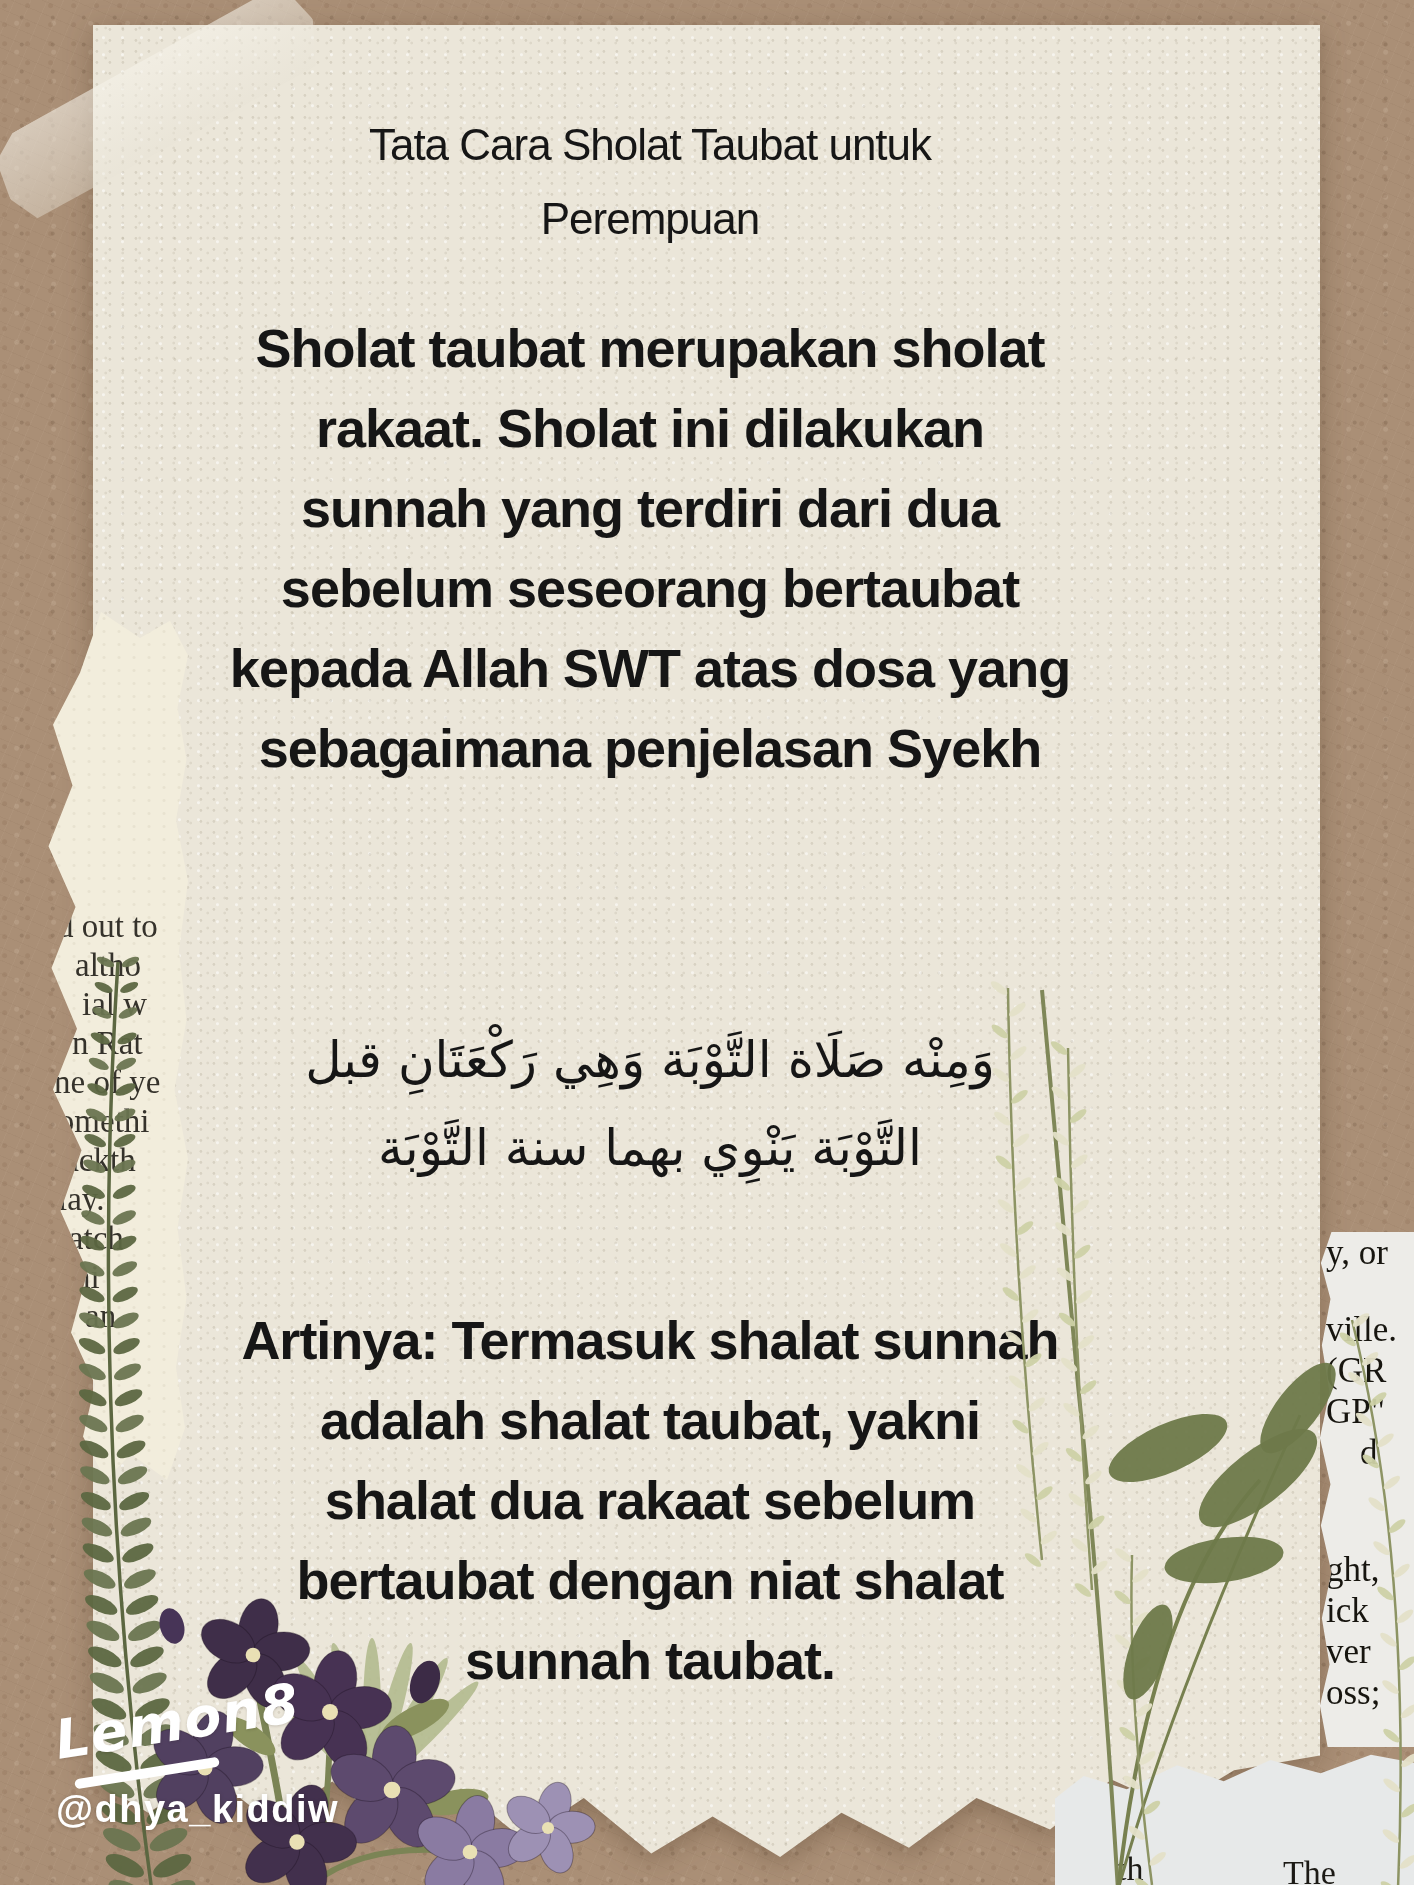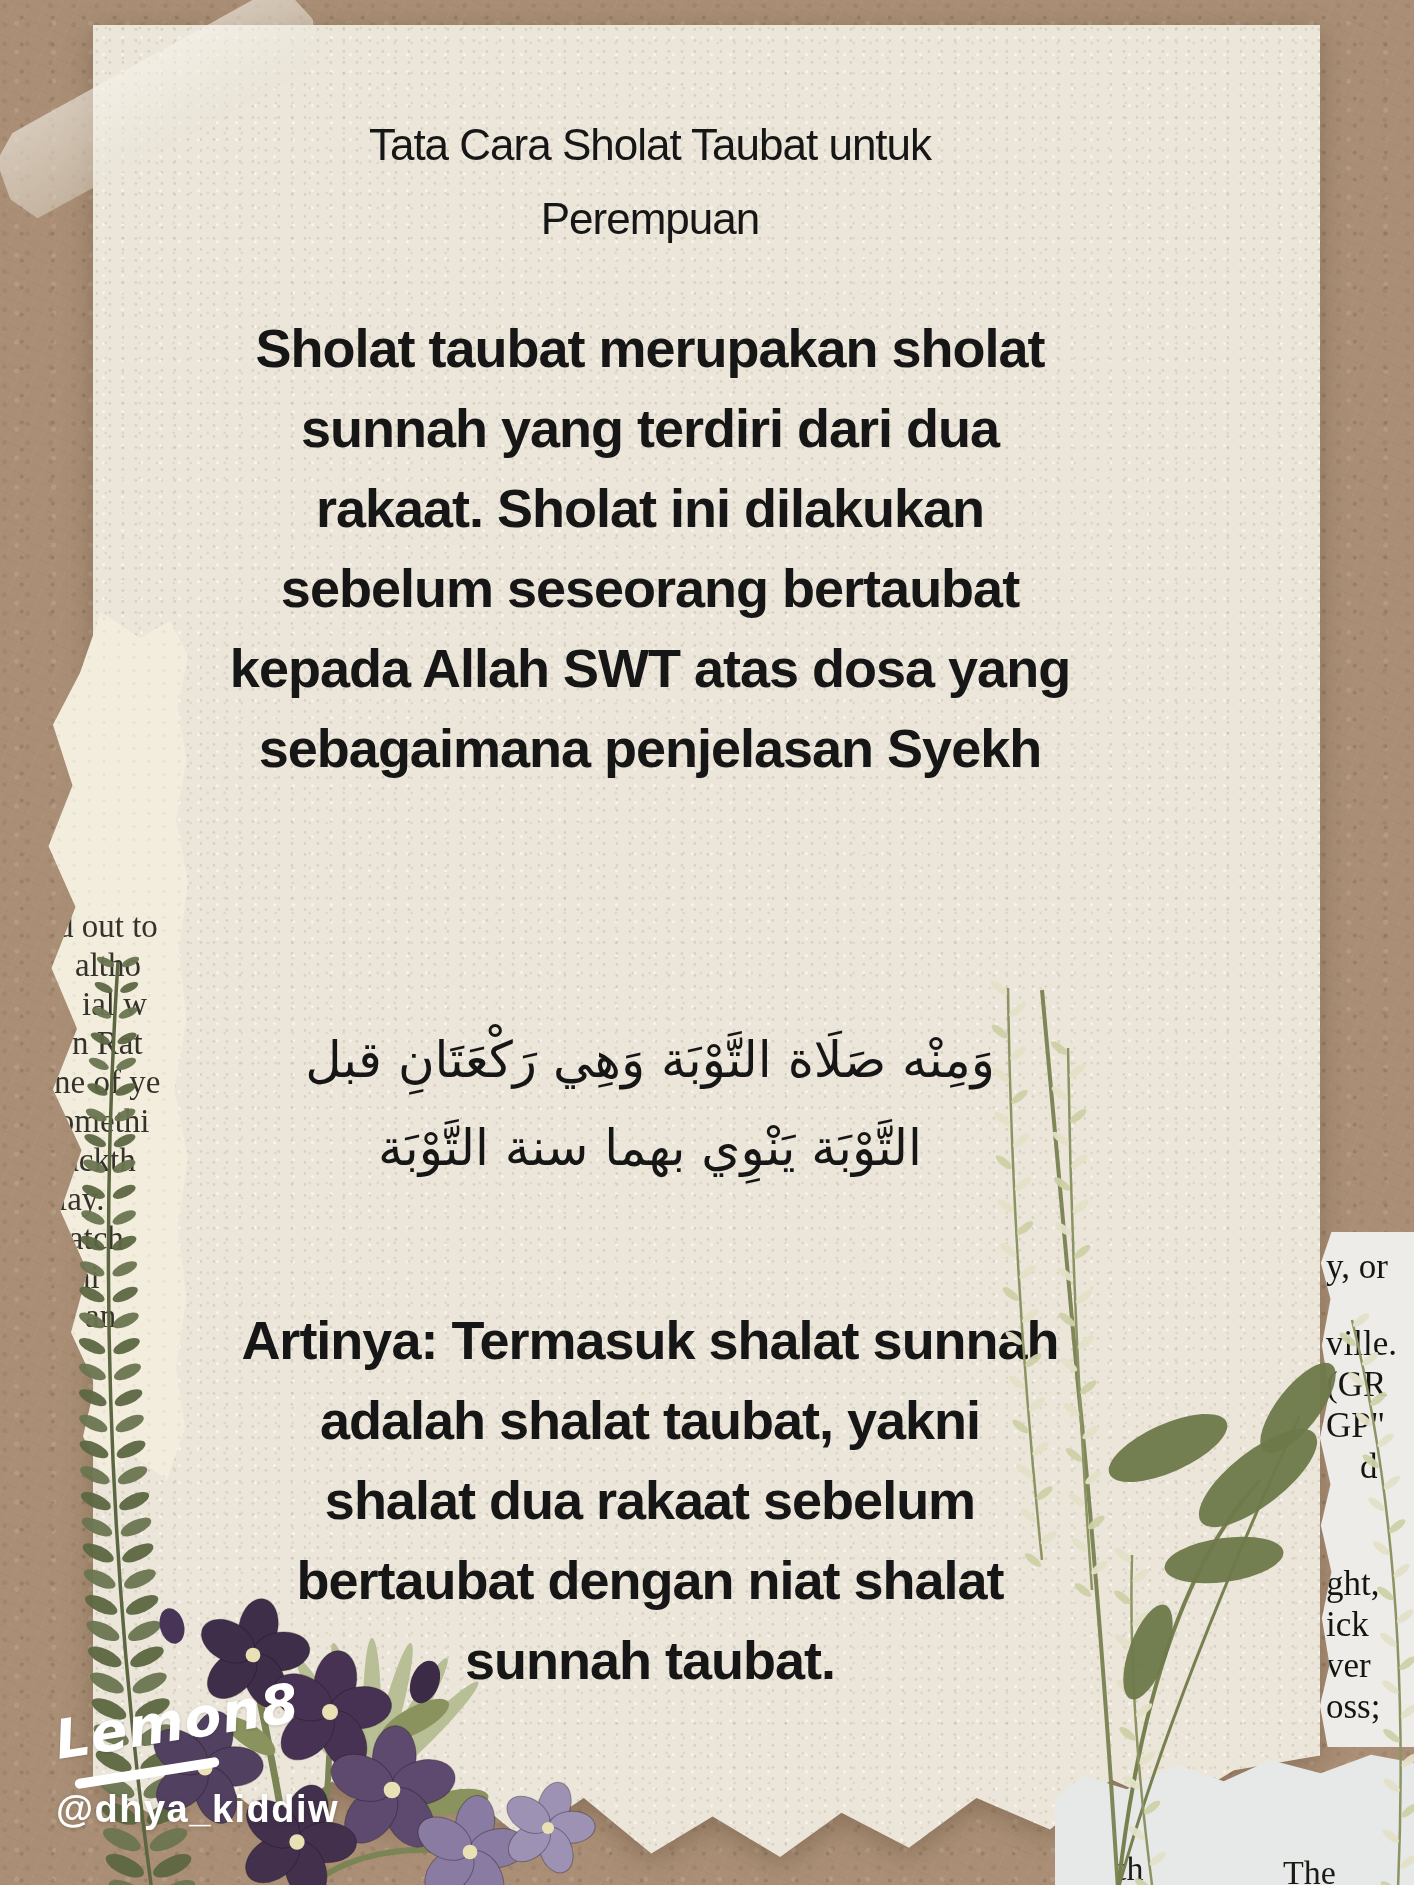--- a/index.html
+++ b/index.html
@@ -56,21 +56,21 @@
   .np-left .lines div:nth-child(6){margin-left:7px}
   .np-left .lines div:nth-child(7){margin-left:17px}
   .np-left .lines div:nth-child(8){margin-left:20px}
   .np-left .lines div:nth-child(9){margin-left:7px}
   .np-left .lines div:nth-child(10){margin-left:36px}
   .np-left .lines div:nth-child(11){margin-left:47px}
   .np-right{position:absolute;left:1318px;top:1232px;width:96px;height:515px;z-index:20;
     background:#edecE8;
     clip-path:polygon(14% 0,100% 0,100% 100%,10% 100%,2% 92%,12% 84%,4% 75%,14% 66%,3% 57%,13% 49%,2% 40%,12% 31%,4% 22%,13% 13%,3% 6%);
     font-family:"Liberation Serif",serif;font-size:35px;line-height:41px;color:#17150f;
-    padding-top:14px;box-sizing:border-box;
+    box-sizing:border-box;
   }
   .np-right .lines div{padding-left:8px}
   .np-right .lines div:nth-child(1){margin-bottom:36px}
   .np-right .lines div:nth-child(5){padding-left:42px;margin-bottom:76px}
   .np-bottom-right{position:absolute;left:1055px;top:1752px;width:359px;height:133px;z-index:20;
     background:#e7e9e9;
     clip-path:polygon(0 35%,8% 18%,20% 28%,34% 10%,47% 22%,60% 6%,74% 16%,88% 2%,100% 8%,100% 100%,0 100%);
     font-family:"Liberation Serif",serif;font-size:34px;color:#1c1a15;
   }
   .np-bottom-right span{position:absolute;}
@@ -130,22 +130,22 @@
   <span class="np-frag-1">th</span>
   <span class="np-frag-2">The</span>
 </div>
 
 <div class="textcol title">
     <div>Tata Cara Sholat Taubat untuk</div>
     <div>Perempuan</div>
   </div>
 <div class="textcol body">
     <div>Sholat taubat merupakan sholat</div>
+    <div>rakaat. Sholat ini dilakukan</div>
     <div>sunnah yang terdiri dari dua</div>
-    <div>rakaat. Sholat ini dilakukan</div>
     <div>sebelum seseorang bertaubat</div>
     <div>kepada Allah SWT atas dosa yang</div>
     <div>sebagaimana penjelasan Syekh</div>
   </div>
 <div class="textcol arabic">
     <div>وَمِنْه صَلَاة التَّوْبَة وَهِي رَكْعَتَانِ قبل</div>
     <div>التَّوْبَة يَنْوِي بهما سنة التَّوْبَة</div>
   </div>
 <div class="textcol translation">
     <div>Artinya: Termasuk shalat sunnah</div>

